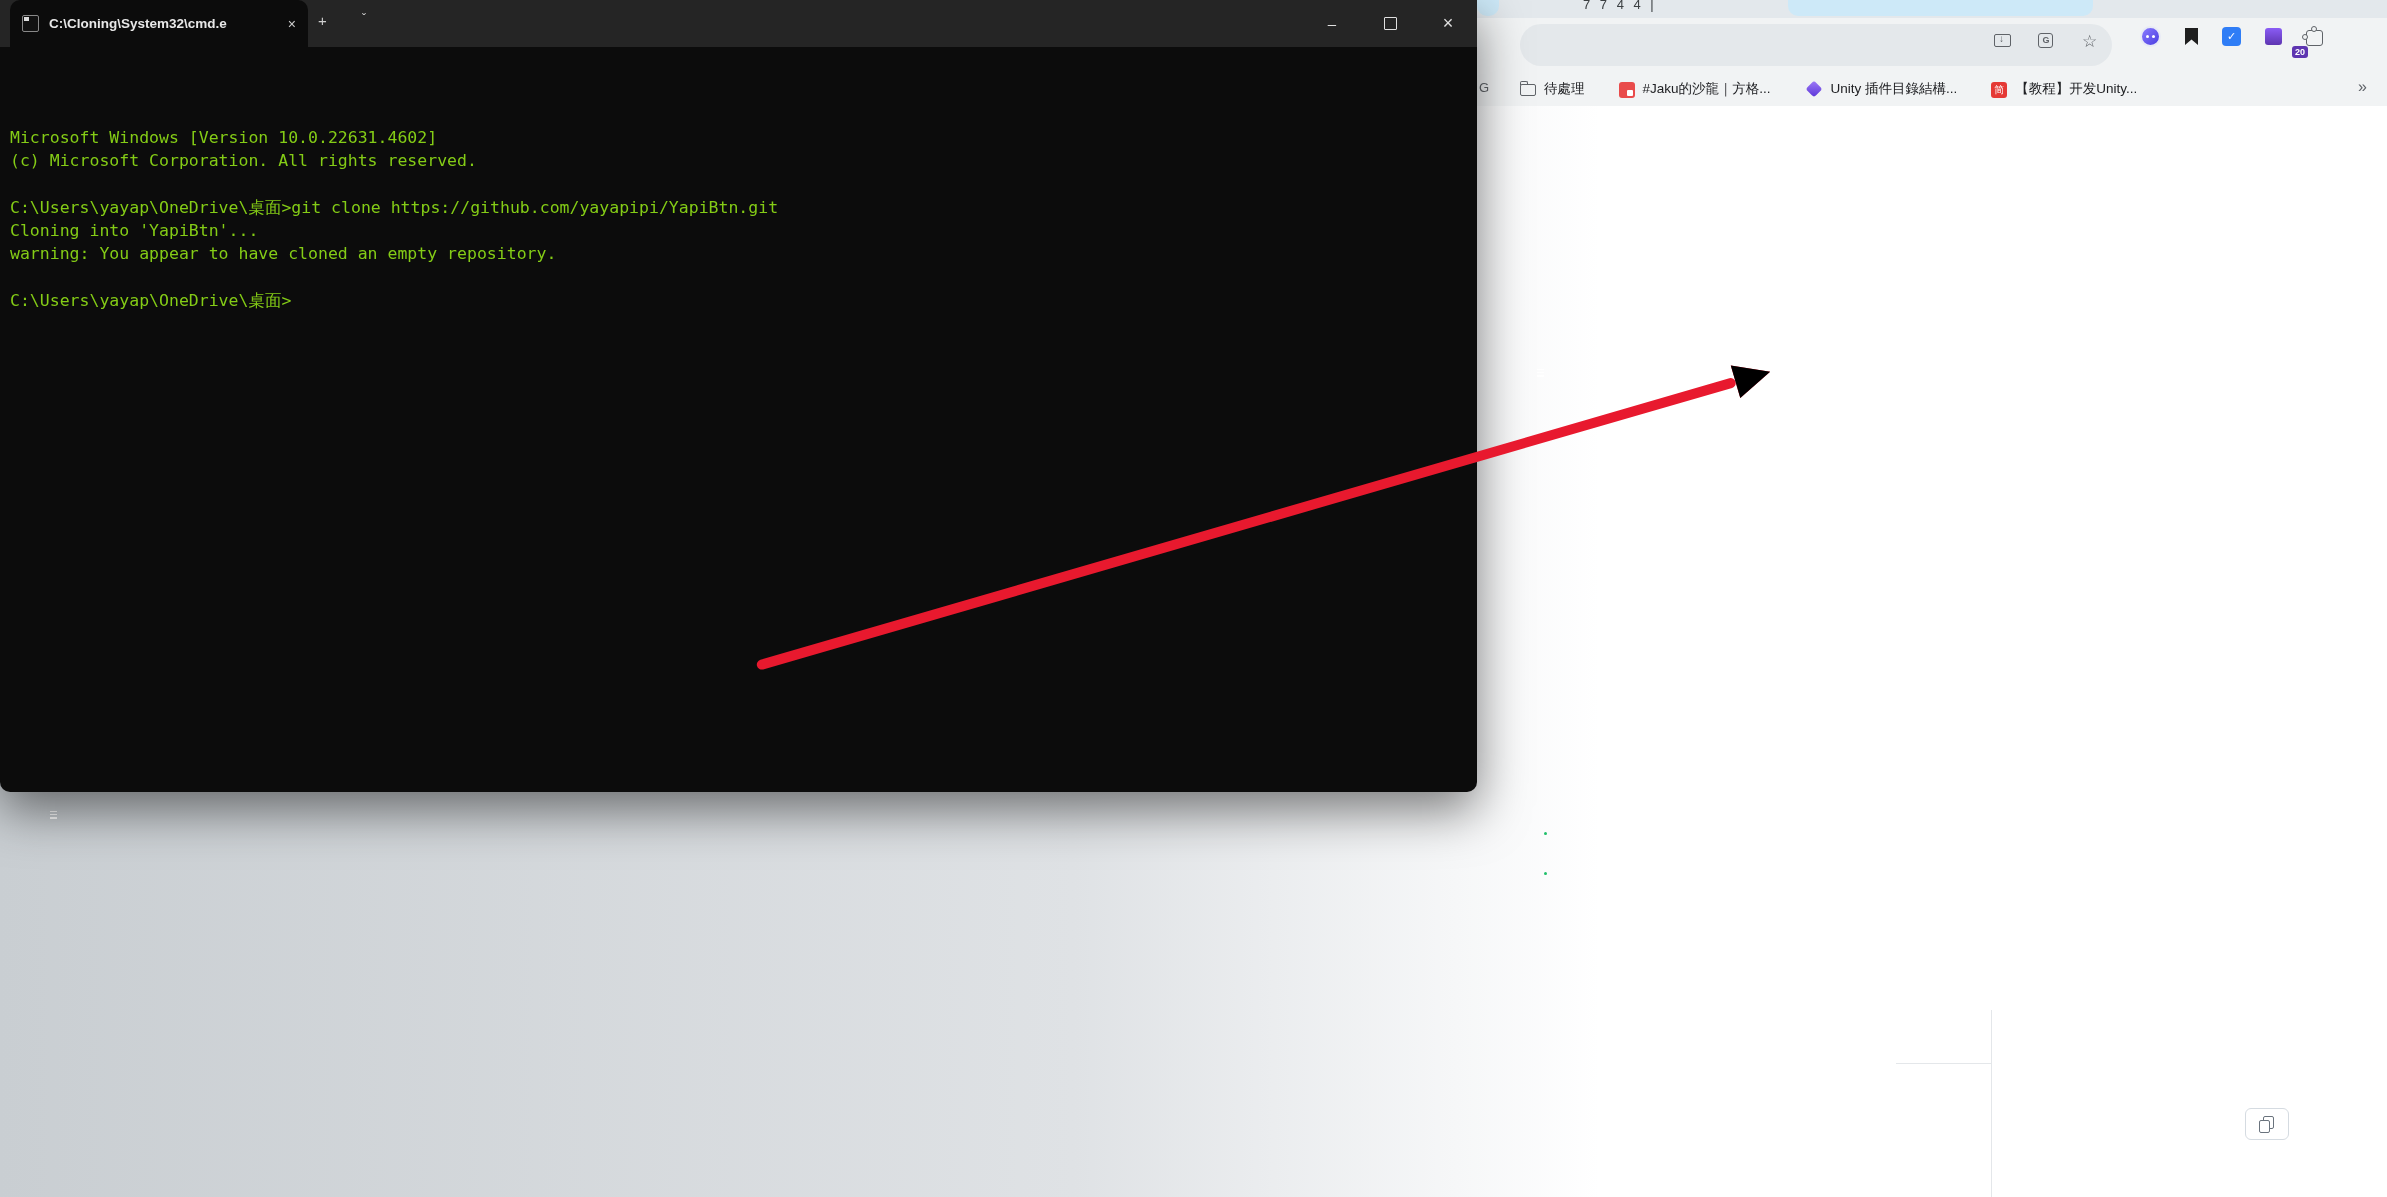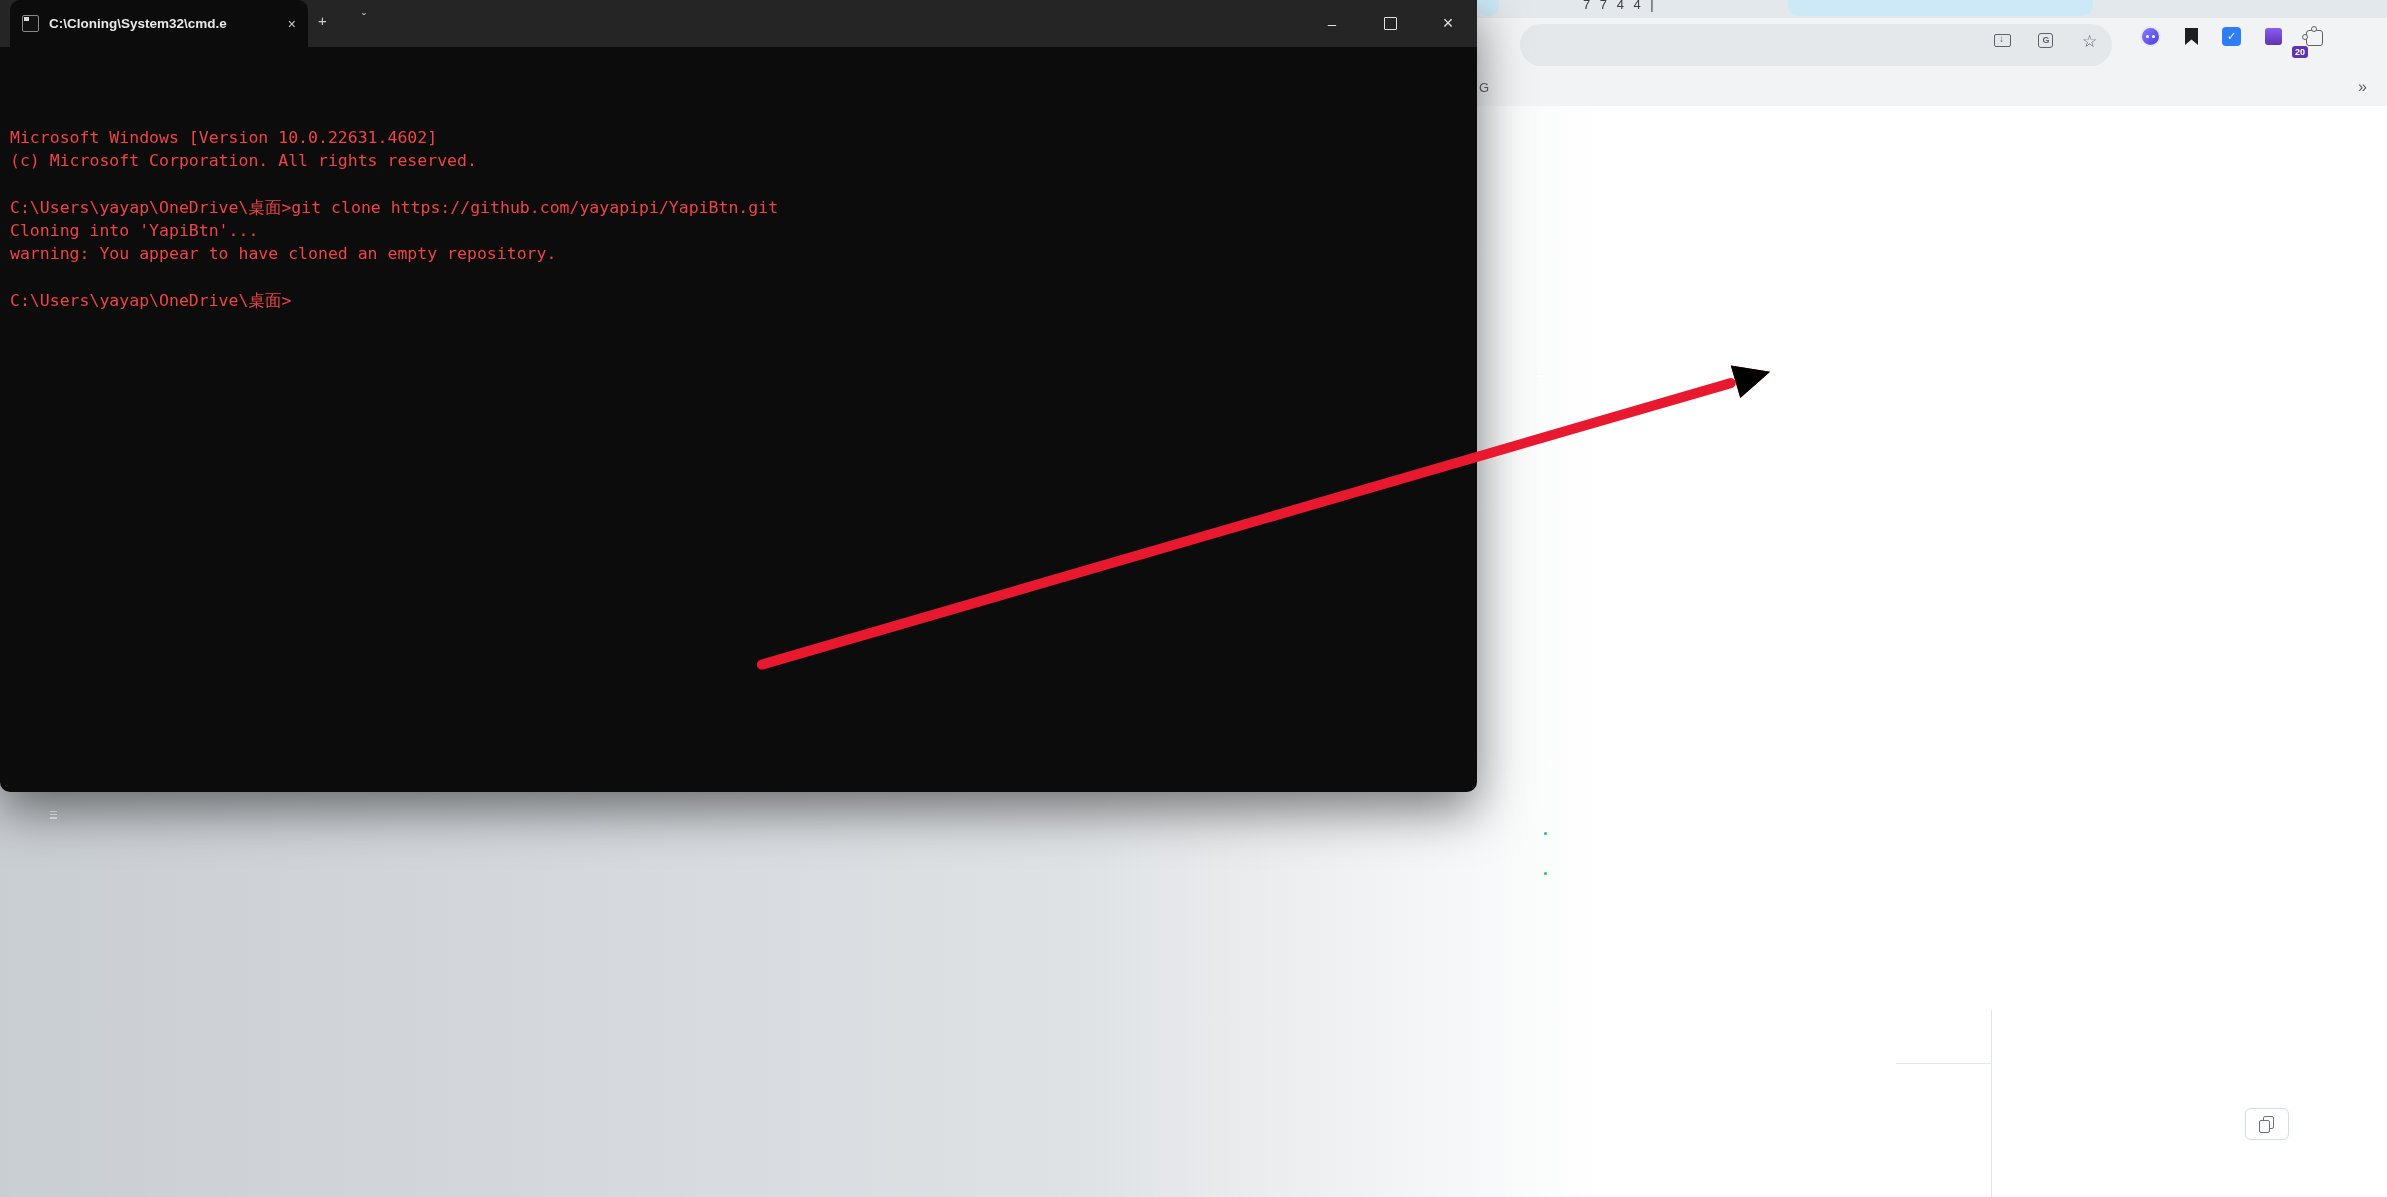--- a/index.html
+++ b/index.html
@@ -35,21 +35,21 @@
   .cmd-tab{position:absolute;left:10px;top:0;width:298px;height:47px;background:#0c0c0c;border-radius:10px 10px 0 0;display:flex;align-items:center;gap:10px;padding:0 12px;box-sizing:border-box;}
   .cmd-tab-title{color:#e8e8e8;font-size:13.5px;font-weight:bold;white-space:nowrap;overflow:hidden;flex:1;}
   .i-cmdico{width:15px;height:15px;background:#111;border:1px solid #888;border-radius:2px;position:relative;flex:none;}
   .i-cmdico::after{content:"";position:absolute;left:1px;top:1px;width:5px;height:4px;background:#ddd;}
   .glyph-btn{color:#cfcfcf;font-size:15px;background:none;border:none;cursor:default;}
   .cmd-plus{position:absolute;left:318px;top:12px;}
   .cmd-caret{position:absolute;left:362px;top:12px;font-size:12px;}
   .win-controls{position:absolute;top:0;right:0;height:47px;display:flex;}
   .wc{width:58px;height:100%;display:flex;align-items:center;justify-content:center;color:#e0e0e0;font-size:15px;}
   .wc .maxbox{width:11px;height:11px;border:1.4px solid #e0e0e0;border-radius:1px;}
-  .cmd-body{position:absolute;left:10px;top:56px;right:10px;bottom:6px;font-family:"DejaVu Sans Mono","Liberation Mono",monospace;font-size:16.5px;line-height:23.3px;color:#ef4444;white-space:pre;}
+  .cmd-body{position:absolute;left:10px;top:56px;right:10px;bottom:6px;font-family:"DejaVu Sans Mono","Liberation Mono",monospace;font-size:16.5px;line-height:23.3px;color:#84cc16;white-space:pre;}
   
   .win{position:absolute;background:#202020;border:1px solid #3a3a3a;box-shadow:0 24px 70px rgba(0,0,0,.55);box-sizing:border-box;color:#e8e8e8;}
   .tabbar{position:absolute;left:0;top:0;width:100%;}
   .x-tab{position:absolute;background:#2b2b2b;border-radius:9px 9px 0 0;display:flex;align-items:center;gap:10px;padding:0 12px;box-sizing:border-box;}
   .x-tab-title{font-size:13.5px;font-weight:bold;color:#f0f0f0;flex:1;}
   .tab-close{color:#cfcfcf;font-size:14px;}
   .newtab{position:absolute;color:#cfcfcf;font-size:17px;}
   .addr-ic{position:absolute;width:24px;text-align:center;font-size:17px;color:#e3e3e3;}
   .addr-ic.dim{color:#6f6f6f;}
   .pill{position:absolute;background:#2d2d2d;border-radius:6px;display:flex;align-items:center;gap:10px;padding:0 14px;box-sizing:border-box;font-size:14.5px;color:#e6e6e6;}
@@ -209,20 +209,39 @@
       <span class="ei i-robot-ext"></span>
           <span class="ei i-ribbon-ext"></span>
           <span class="ei i-check-ext"></span>
           <span class="ei i-v18-ext"></span>
           <span class="ei i-puzzle-ext"></span>
         </div>
       <span class="ext-badge">20</span>
     </div>
     <div class="b-bookmarks">
       <span class="bm-frag">G</span>
+      <div class="bm-row">
+
+      <div class="bm">
+            <span class="bi i-folder-outline"></span>
+            <span>待處理</span>
+          </div>
+          <div class="bm">
+            <span class="bi i-red-doc"></span>
+            <span>#Jaku的沙龍｜方格...</span>
+          </div>
+          <div class="bm">
+            <span class="bi i-unity-gem"></span>
+            <span>Unity 插件目錄結構...</span>
+          </div>
+          <div class="bm">
+            <span class="bi i-jian">简</span>
+            <span>【教程】开发Unity...</span>
+          </div>
+        </div>
       <span class="bm-overflow">»</span>
     </div>
     <div class="b-content">
       <div class="b-line-v"></div>
       <div class="b-line-h"></div>
       <div class="copy-box">
           <span class="i-copy-grey"></span>
         </div>
     </div>
   </div>

